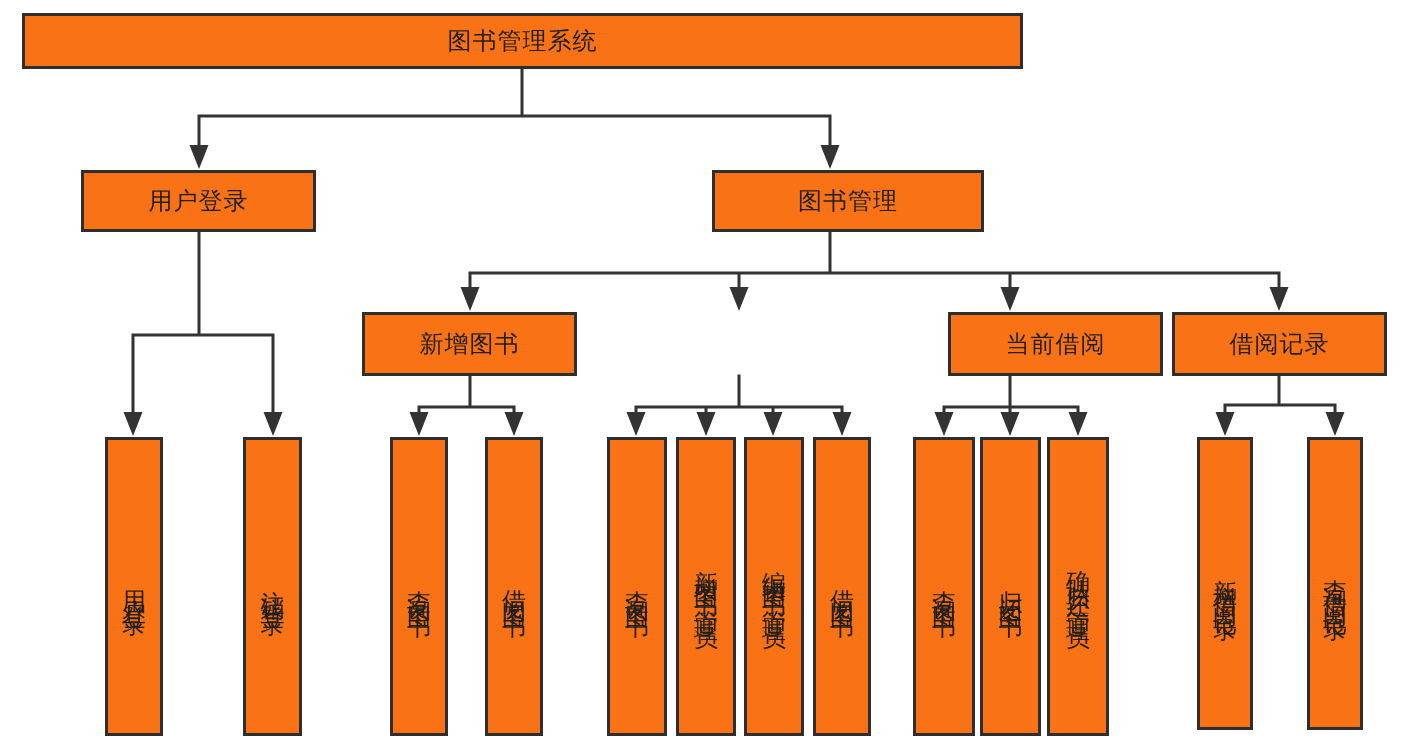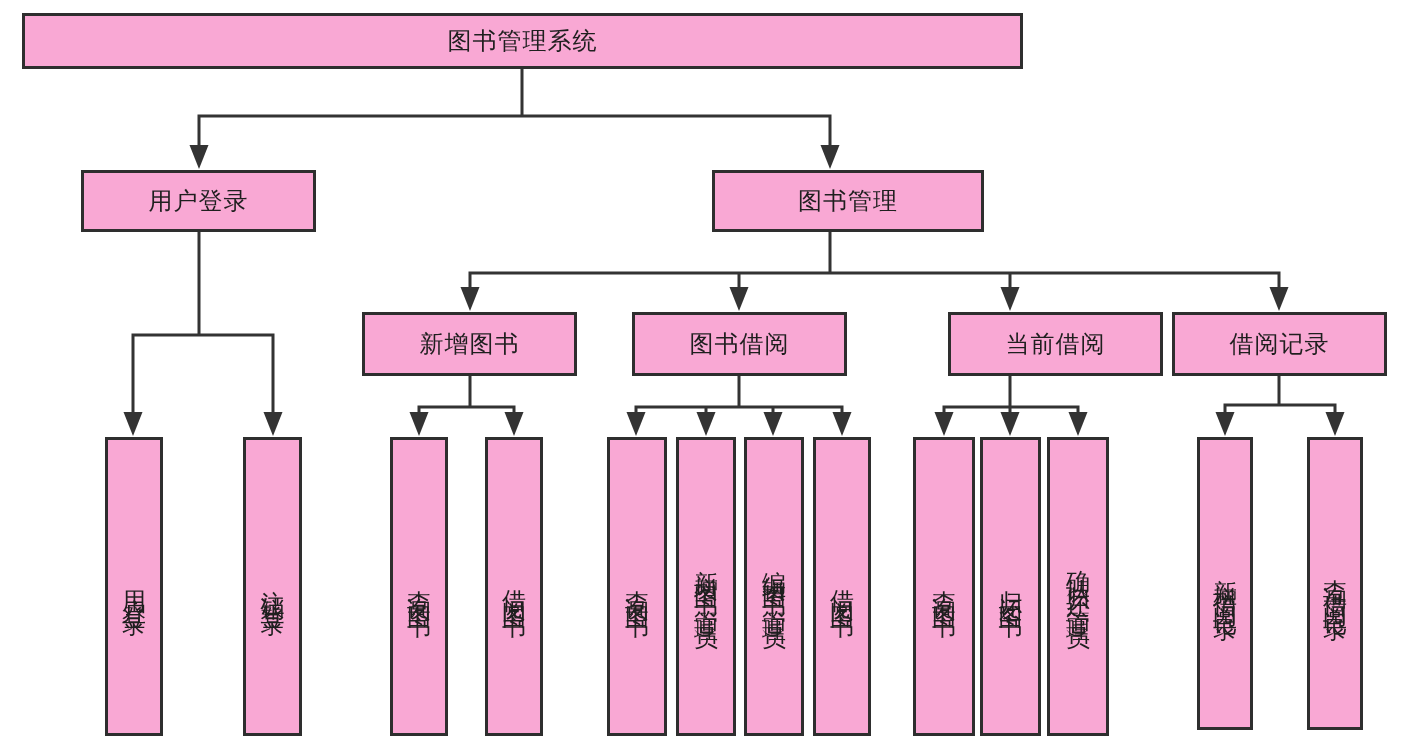--- a/index.html
+++ b/index.html
@@ -2,21 +2,21 @@
 <html><head>
 <meta charset="utf-8">
 <style>
   html,body{margin:0;padding:0;background:#ffffff;}
   #canvas{
     position:relative;width:1405px;height:747px;background:#ffffff;overflow:hidden;
     font-family:"Liberation Sans","DejaVu Sans",sans-serif;color:#1f1f1f;
   }
   #connector-layer{position:absolute;left:0;top:0;width:1405px;height:747px;}
   .box{
-    position:absolute;box-sizing:border-box;border:3px solid #2e2e2e;background:#f9a8d4;
+    position:absolute;box-sizing:border-box;border:3px solid #2e2e2e;background:#f97316;
     display:flex;align-items:center;justify-content:center;z-index:2;
   }
   .hbox{font-size:24px;letter-spacing:1px;white-space:nowrap;}
   .vbox{
     writing-mode:vertical-rl;text-orientation:mixed;
     font-size:24px;letter-spacing:8px;line-height:1;
   }
   .watermark{
     position:absolute;left:1183px;top:714px;z-index:5;
     font-size:19px;letter-spacing:1px;color:#9b9b9b;white-space:nowrap;
@@ -79,23 +79,20 @@
   <div class="box hbox" style="left:81px;top:170px;width:235px;height:62px">
     <span>用户登录</span>
   </div>
   <div class="box hbox" style="left:712px;top:170px;width:272px;height:62px">
     <span>图书管理</span>
   </div>
 
   <div class="box hbox" style="left:362px;top:312px;width:215px;height:64px">
     <span>新增图书</span>
   </div>
-  <div class="box hbox" style="left:632px;top:312px;width:215px;height:64px">
-    <span>图书借阅</span>
-  </div>
   <div class="box hbox" style="left:948px;top:312px;width:215px;height:64px">
     <span>当前借阅</span>
   </div>
   <div class="box hbox" style="left:1172px;top:312px;width:215px;height:64px">
     <span>借阅记录</span>
   </div>
 
   <div class="box vbox" style="left:105px;top:437px;width:58px;height:299px">
     <span>用户登录</span>
   </div>

